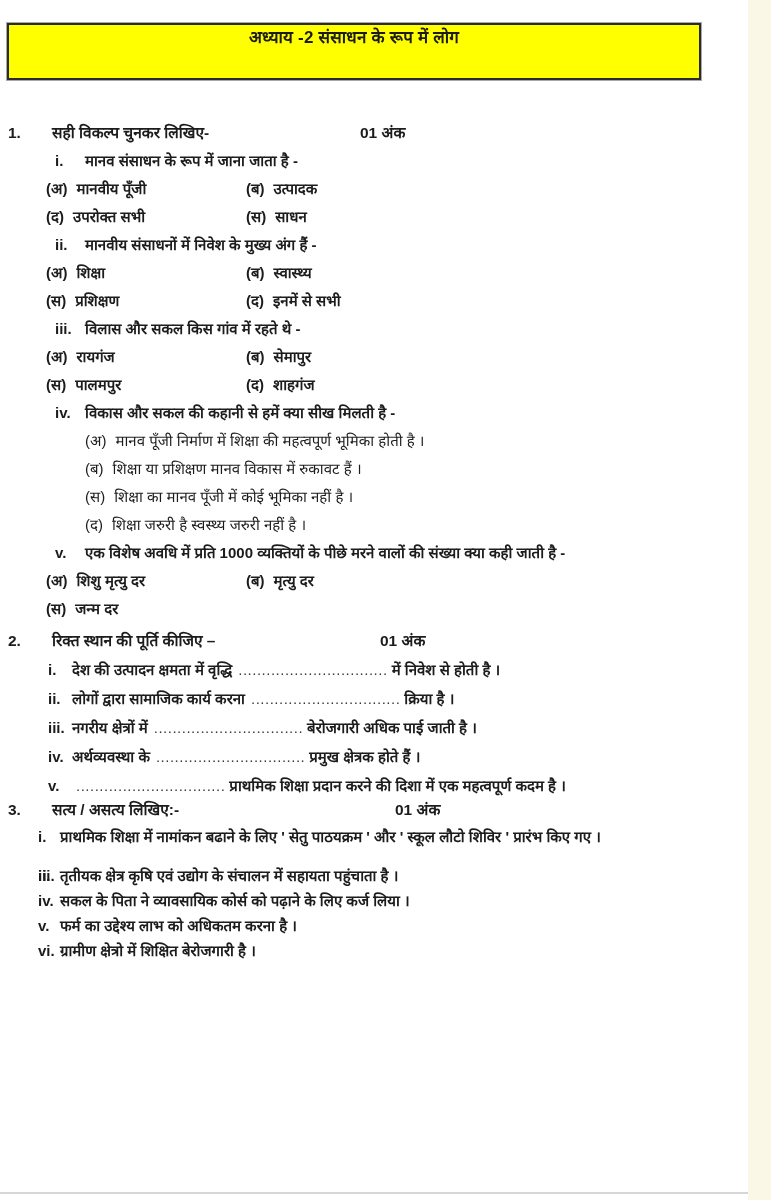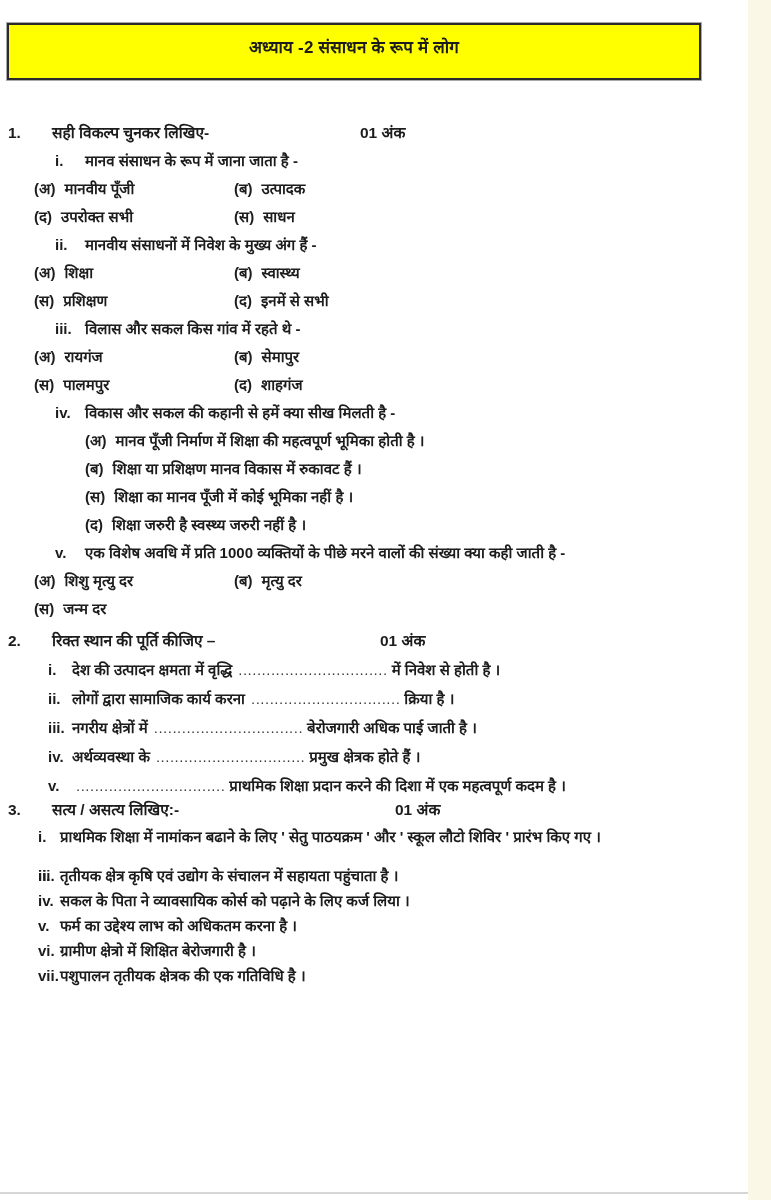--- a/index.html
+++ b/index.html
@@ -9,37 +9,37 @@
     font-family:"Liberation Sans", sans-serif;
   }
   .side-strip { position:absolute; right:0; top:0; width:23px; height:1200px; background:#fbf7e7; }
   .bottom-line { position:absolute; left:0; top:1192px; width:748px; height:2px; background:#d6d6d6; }
 
   .header-box {
     position:absolute; left:7px; top:23px; width:694px; height:57px;
     background:#ffff00; border:2px solid #2a2a2a; box-sizing:border-box;
     box-shadow:0 0 0 1px #a8a8a8; text-align:center;
   }
-  .header-title { font-weight:700; font-size:17px; line-height:26px; padding-top:10px; letter-spacing:0.2px; }
+  .header-title { font-weight:700; font-size:17px; line-height:26px; padding-top:0; letter-spacing:0.2px; }
 
   .content { position:absolute; left:0; top:0; width:748px; padding-top:119px; }
 
   .q-head { position:relative; font-weight:700; font-size:15.5px; line-height:28px; padding-left:52px; }
   .q-head .q-num { position:absolute; left:8px; }
   .q-head .q-marks { position:absolute; }
   .q1-marks { left:360px; }
   .q2-marks { left:380px; }
   .q3-marks { left:395px; }
 
   .sub-head { position:relative; padding-left:85px; line-height:28px; font-size:15px; font-weight:600; }
   .sub-head .r-num { position:absolute; left:55px; font-weight:600; }
 
-  .opt-grid { margin-left:34px; display:grid; grid-template-columns:200px 1fr; line-height:28px; font-size:15px; font-weight:600; }
+  .opt-grid { margin-left:46px; display:grid; grid-template-columns:200px 1fr; line-height:28px; font-size:15px; font-weight:600; }
   .opt-label { margin-right:9px; }
-  .stack-opts { margin-left:85px; line-height:28px; font-size:15px; font-weight:700; }
+  .stack-opts { margin-left:85px; line-height:28px; font-size:15px; font-weight:400; }
 
   .q2-sec .q-head { margin-top:4px; }
   .fill-row { position:relative; padding-left:72px; line-height:29px; font-size:15px; font-weight:600; }
   .fill-row .r-num { position:absolute; left:48px; }
   .dots { letter-spacing:0.5px; font-weight:400; color:#3a3a3a; margin:0 4px; }
   .fill-pre { margin-right:2px; }
 
   .q3-sec .q-head { margin-top:-4px; }
   .tf-row { position:relative; padding-left:60px; line-height:25px; font-size:15px; font-weight:600; }
   .tf-row .r-num { position:absolute; left:38px; }
@@ -171,18 +171,15 @@
     </div>
     <div class="tf-row">
       <span class="r-num">iv.</span><span>सकल  के पिता ने व्यावसायिक कोर्स  को पढ़ाने के लिए कर्ज लिया ।</span>
     </div>
     <div class="tf-row">
       <span class="r-num">v.</span><span>फर्म का उद्देश्य लाभ को अधिकतम करना है ।</span>
     </div>
     <div class="tf-row">
       <span class="r-num">vi.</span><span>ग्रामीण क्षेत्रो में शिक्षित बेरोजगारी है ।</span>
     </div>
-    <div class="tf-row">
-      <span class="r-num">vii.</span><span>पशुपालन तृतीयक क्षेत्रक की एक गतिविधि है ।</span>
-    </div>
   </section>
 
 </div>
 
 </body></html>

